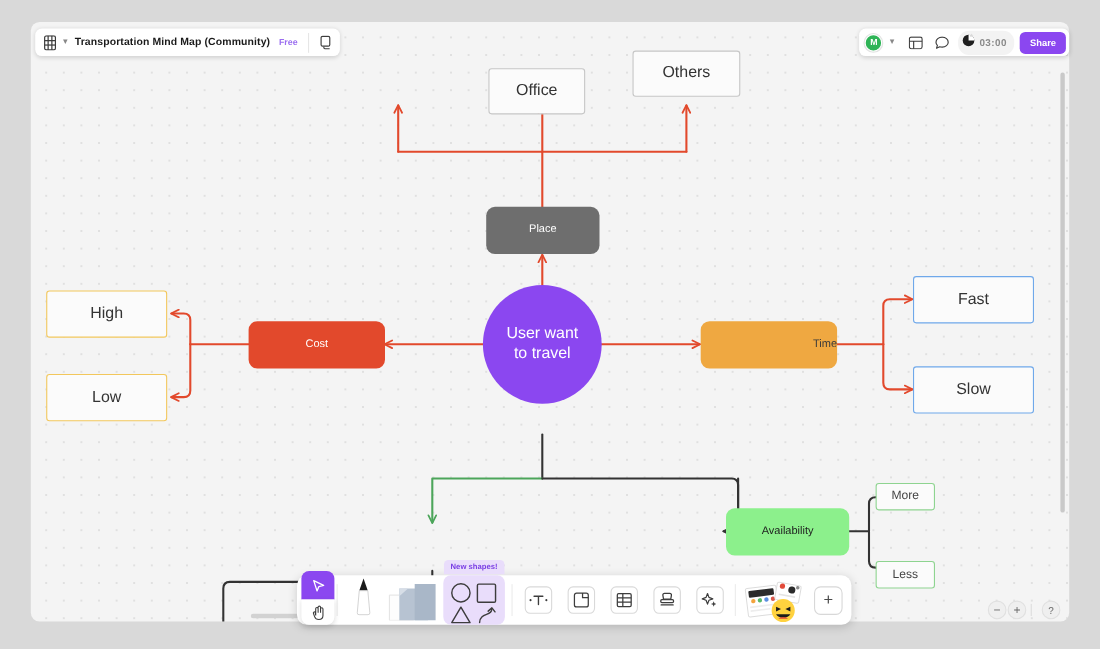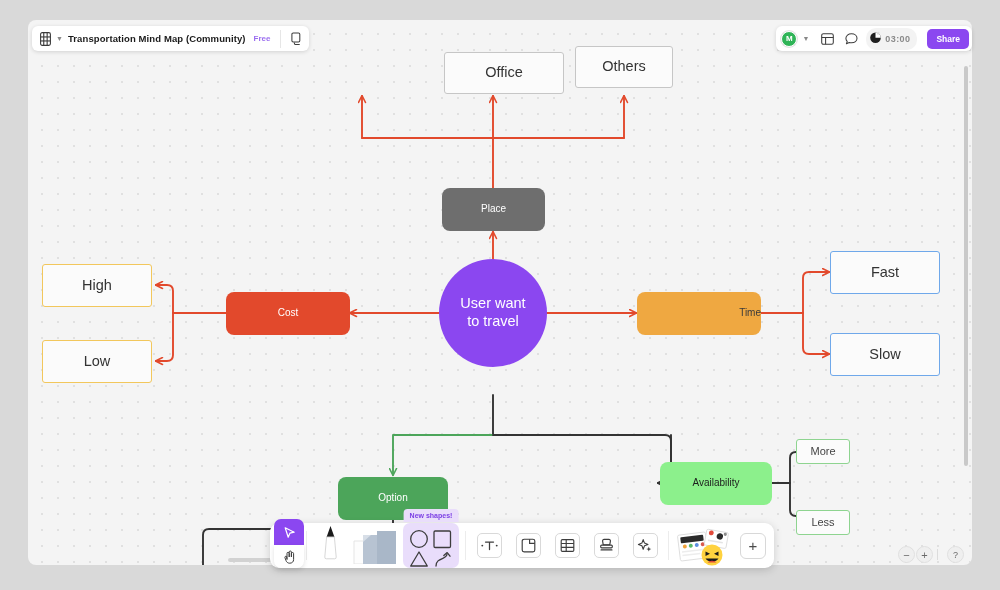--- a/index.html
+++ b/index.html
@@ -175,21 +175,21 @@
     letter-spacing: .4px;
     text-align: right;
   }
   #share-btn {
     background: #8b47f0;
     color: #ffffff;
     font-size: 8.5px;
     font-weight: bold;
     border-radius: 5px;
     padding: 5px 9px;
-    margin-left: 8px;
+    margin-left: 3px;
   }
 
   
   #toolbar {
     position: absolute;
     left: 270px;
     bottom: 22px;
     height: 45px;
     display: flex;
     align-items: stretch;
@@ -366,21 +366,21 @@
         <path d="M744,463 L762,463" stroke="#333333"></path>
         <path d="M762,463 L762,438 Q762,432 768,432 L782,432" stroke="#333333" marker-end="url(#ah-dark)"></path>
         <path d="M762,463 L762,490 Q762,496 768,496 L782,496" stroke="#333333" marker-end="url(#ah-dark)"></path>
 
         <path d="M175,545 L175,515 Q175,509 181,509 L250,509" stroke="#333333"></path>
         <path d="M365,499 L365,545" stroke="#333333"></path>
       </g>
     </svg>
 
 
-    <div class="node node-rect" style="left:416px; top:32px; width:120px; height:42px;">
+    <div class="node node-rect" style="left:416px; top:42px; width:88px; height:42px;">
       <span>Office</span>
     </div>
 
     <div class="node node-rect" style="left:547px; top:26px; width:98px; height:42px;">
       <span>Others</span>
     </div>
 
     <div class="node node-pill pill-gray" style="left:414px; top:168px; width:103px; height:43px;">
       <span>Place</span>
     </div>
@@ -407,23 +407,20 @@
     </div>
 
     <div class="node node-rect blue" style="left:802px; top:231px; width:110px; height:43px;">
       <span>Fast</span>
     </div>
 
     <div class="node node-rect blue" style="left:802px; top:313px; width:110px; height:43px;">
       <span>Slow</span>
     </div>
 
-    <div class="node node-pill pill-green" style="left:310px; top:457px; width:110px; height:43px;">
-      <span>Option</span>
-    </div>
 
     <div class="node node-pill pill-lgreen" style="left:632px; top:442px; width:112px; height:43px;">
       <span>Availability</span>
     </div>
 
     <div class="node node-rect green small" style="left:768px; top:419px; width:54px; height:25px;">
       <span>More</span>
     </div>
 
     <div class="node node-rect green small" style="left:768px; top:490px; width:54px; height:25px;">

